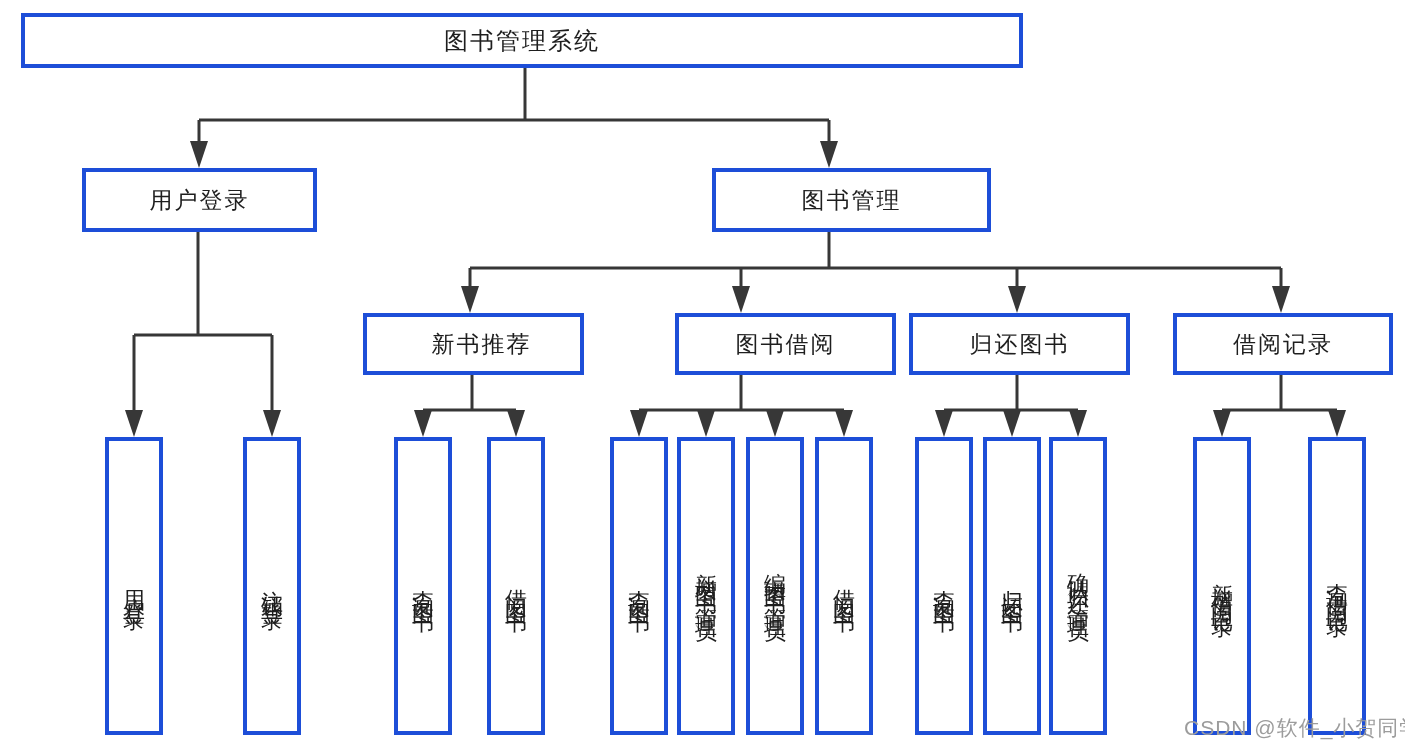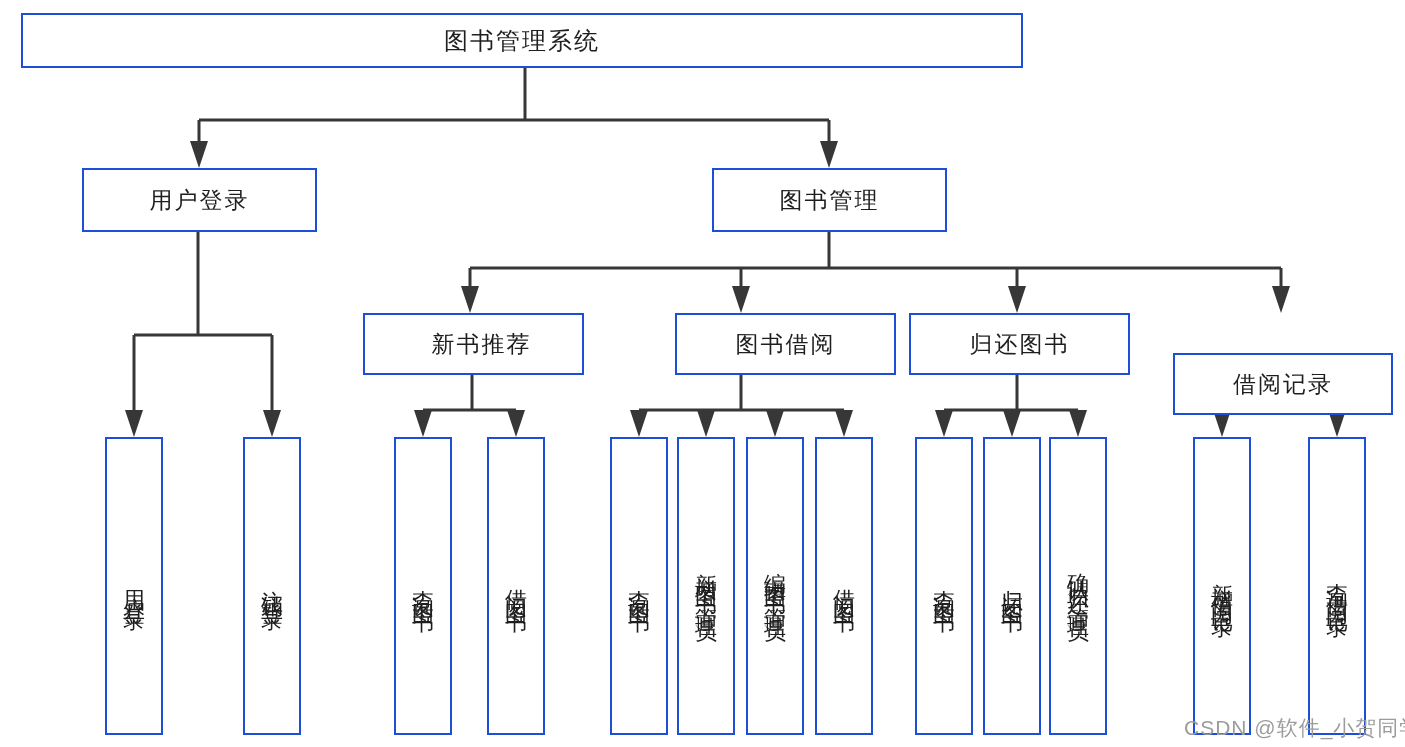--- a/index.html
+++ b/index.html
@@ -12,48 +12,48 @@
   .canvas {
     position: relative;
     width: 1405px; height: 747px;
     background: #ffffff;
     overflow: hidden;
   }
   .edges { position: absolute; left: 0; top: 0; z-index: 1; }
   .box {
     position: absolute;
     background: #ffffff;
-    border: 2px solid #1d4ed8;
+    border: 4px solid #1d4ed8;
     color: #1e1e1e;
     display: flex;
     align-items: center;
     justify-content: center;
     z-index: 2;
     white-space: nowrap;
   }
   .h  { font-size: 23px; letter-spacing: 2px; }
   .hroot { font-size: 24px; letter-spacing: 2px; }
   .v  {
     writing-mode: vertical-rl;
     text-orientation: mixed;
     font-size: 22px;
     letter-spacing: 7px;
     line-height: 1;
   }
   
   #root-box   { left: 21px;  top: 13px;  width: 1002px; height: 55px; }
   
   #n-user-login { left: 82px;  top: 168px; width: 235px; height: 64px; }
-  #n-book-mgmt  { left: 712px; top: 168px; width: 235px; height: 64px; }
+  #n-book-mgmt  { left: 712px; top: 168px; width: 279px; height: 64px; }
   
   .l3 { top: 313px; width: 221px; height: 62px; }
   #n-recommend { left: 363px; padding-left: 16px; }
   #n-borrow    { left: 633px; margin-left: 42px; }
   #n-current   { left: 909px; }
-  #n-records   { left: 1173px; width: 220px; margin-top: 40px; }
+  #n-records   { left: 1173px; width: 220px; }
   
   .leaf { top: 437px; width: 58px; height: 298px; }
   #l-user-login { left: 105px; }
   #l-logout     { left: 243px; }
   #l-query1     { left: 394px; }
   #l-borrow1    { left: 487px; }
   #l-query2     { left: 610px; }
   #l-add-book   { left: 677px; }
   #l-edit-book  { left: 746px; }
   #l-borrow2    { left: 815px; }

